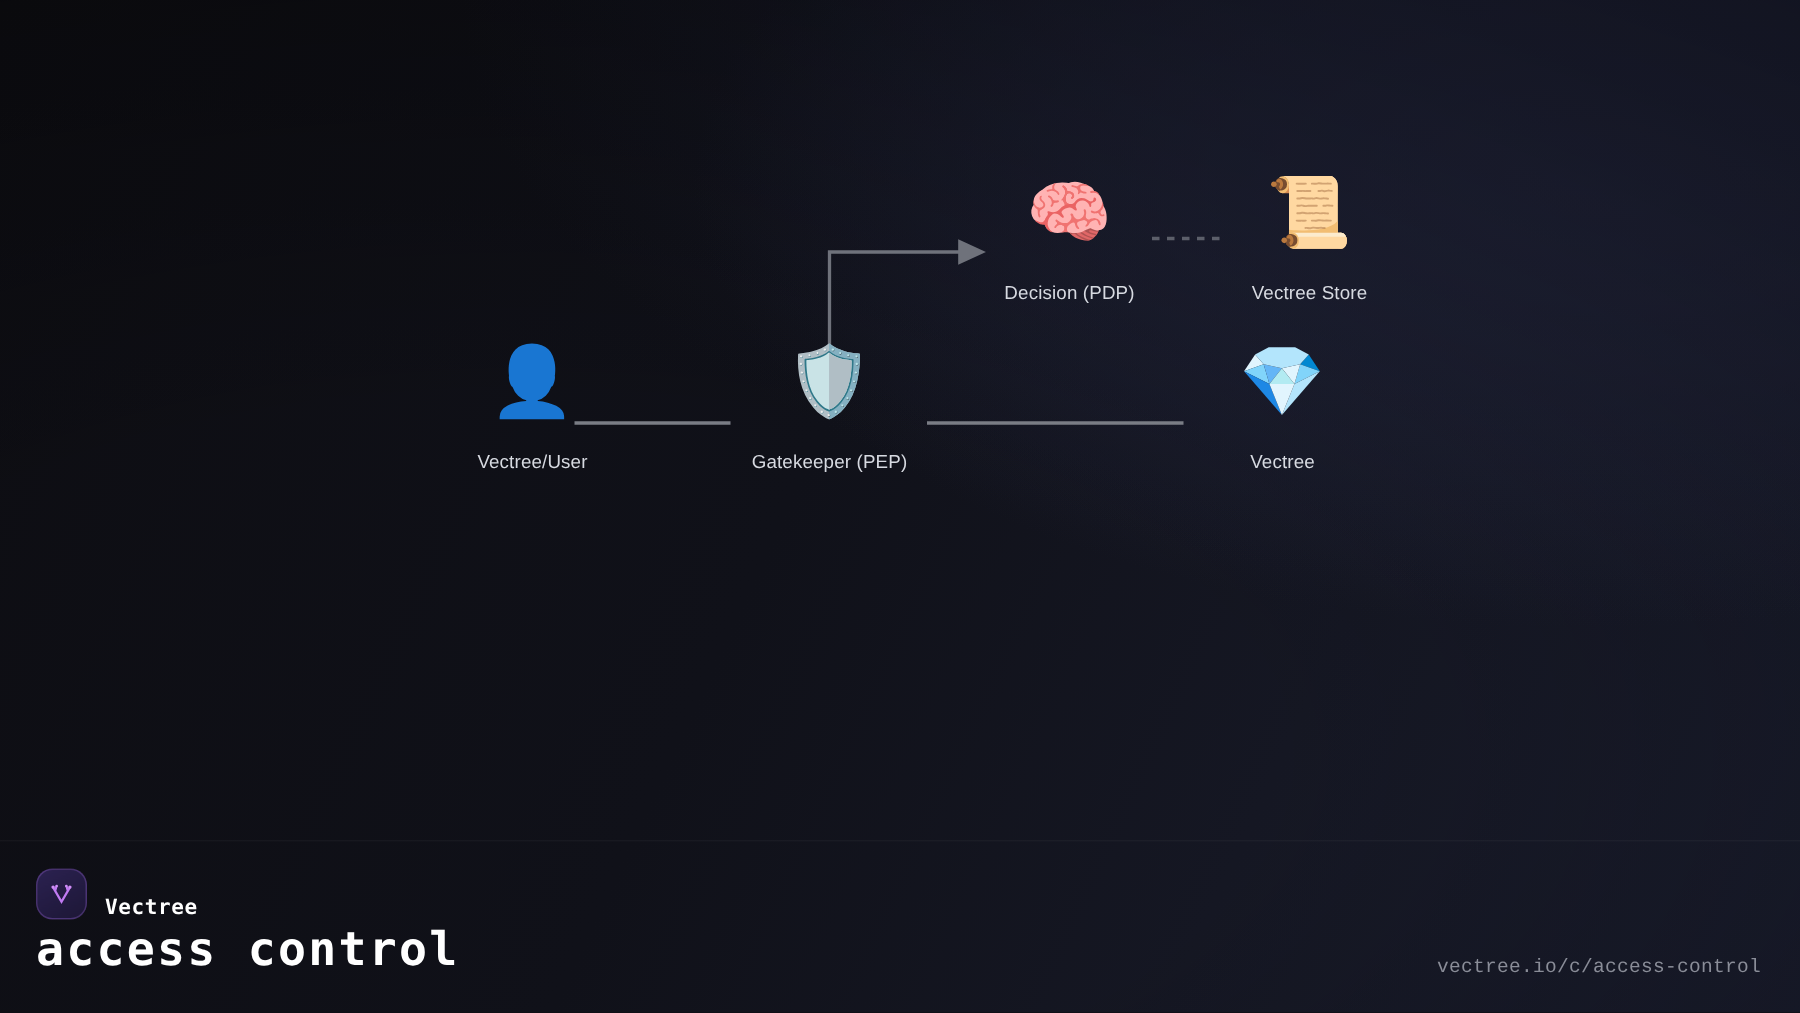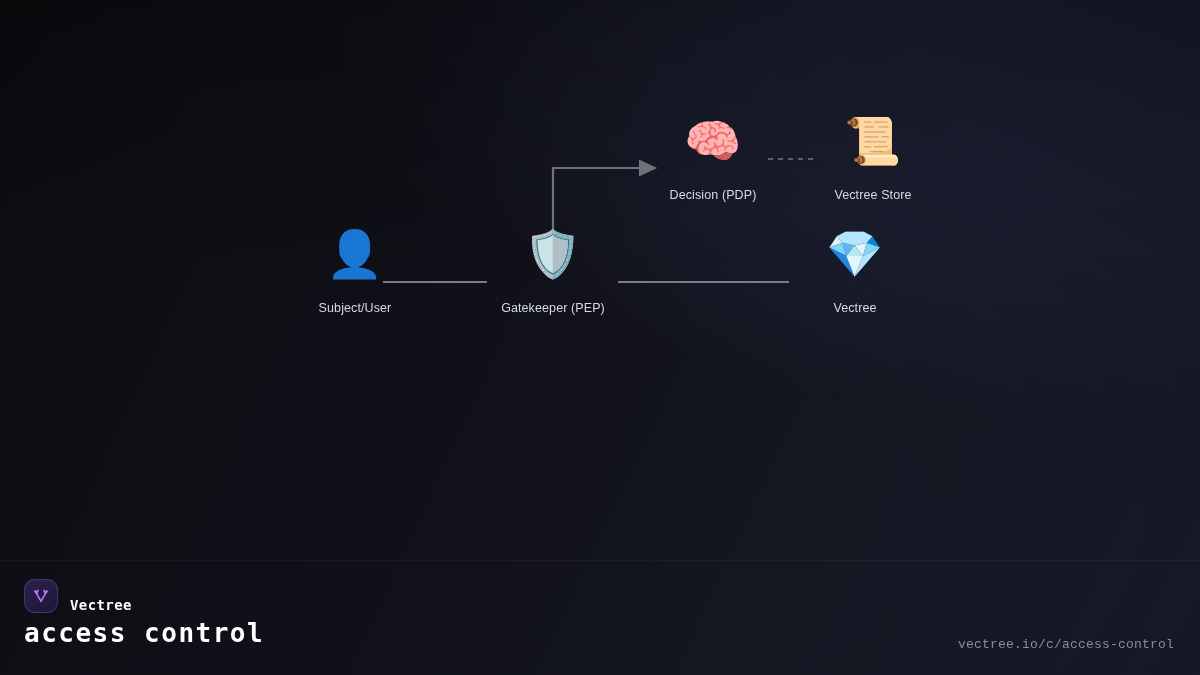--- a/index.html
+++ b/index.html
@@ -95,21 +95,21 @@
     font-family:"DejaVu Sans Mono", monospace;
     font-size:14px;
     font-weight:700;
     color:#ffffff;
     letter-spacing:0.4px;
   }
   #page-title {
     position:absolute;
     left:24px; top:53px;
     font-family:"DejaVu Sans Mono", monospace;
-    font-size:26px;
+    font-size:31px;
     font-weight:700;
     color:#ffffff;
     letter-spacing:1.5px;
     line-height:38px;
     white-space:nowrap;
   }
   #footer-url {
     position:absolute;
     right:26px; bottom:23px;
     font-family:Liberation Mono, monospace;
@@ -138,21 +138,21 @@
 
     <path d="M553,240 L553,168 L641,168" fill="none" stroke="#6f727b" stroke-width="2.2" stroke-linejoin="miter" marker-end="url(#arrowhead)"></path>
 
     <line x1="768" y1="159" x2="818" y2="159" stroke="#5c5f6a" stroke-width="2.2" stroke-dasharray="5 5" stroke-linecap="butt"></line>
 
     <line x1="618" y1="282" x2="789" y2="282" stroke="#7a7d85" stroke-width="2.2" stroke-linecap="butt"></line>
   </svg>
 
   <div class="node" style="left:355px; top:226px;">
     <span class="node-icon">👤</span>
-    <span class="node-label">Subject/User</span>
+    <span class="node-label">Vectree/User</span>
   </div>
 
   <div class="node" style="left:553px; top:226px;">
     <span class="node-icon">🛡️</span>
     <span class="node-label">Gatekeeper (PEP)</span>
   </div>
 
   <div class="node" style="left:713px; top:113px;">
     <span class="node-icon">🧠</span>
     <span class="node-label">Decision (PDP)</span>

